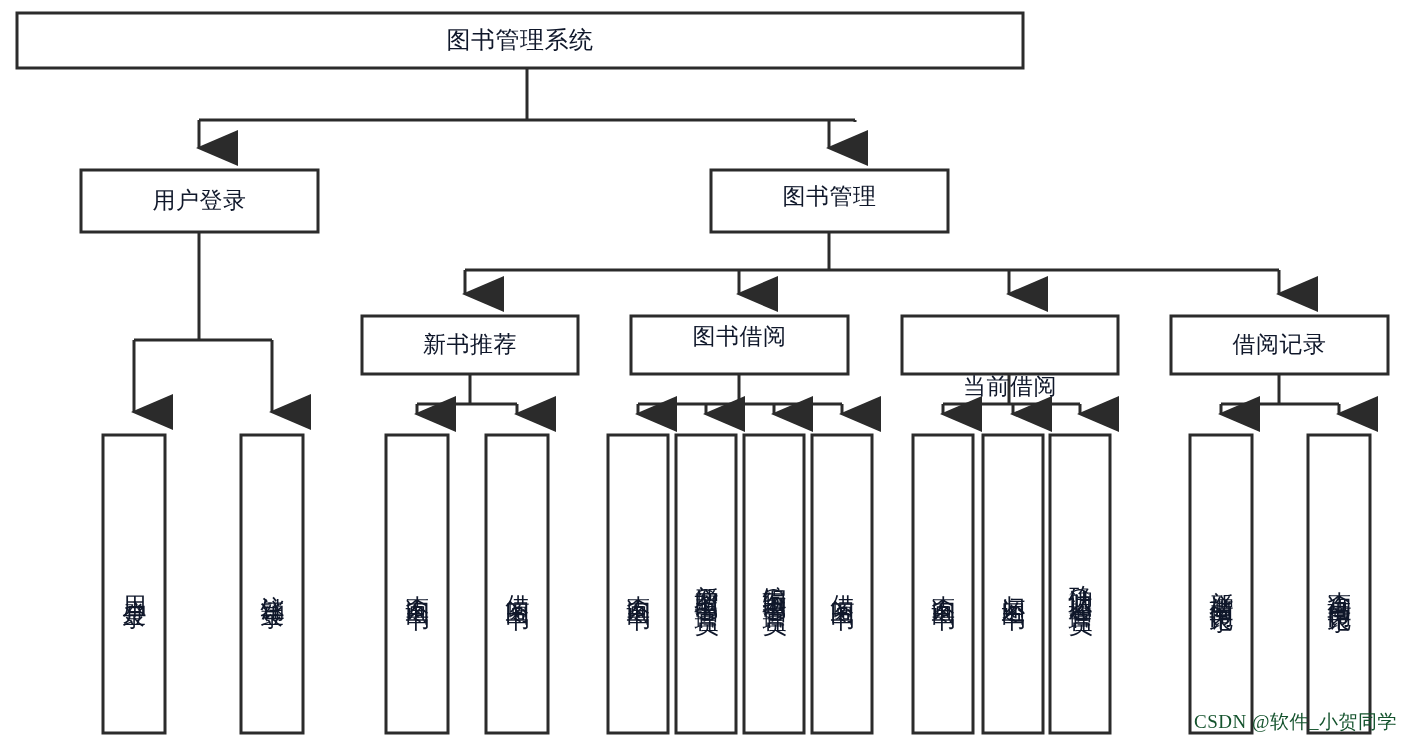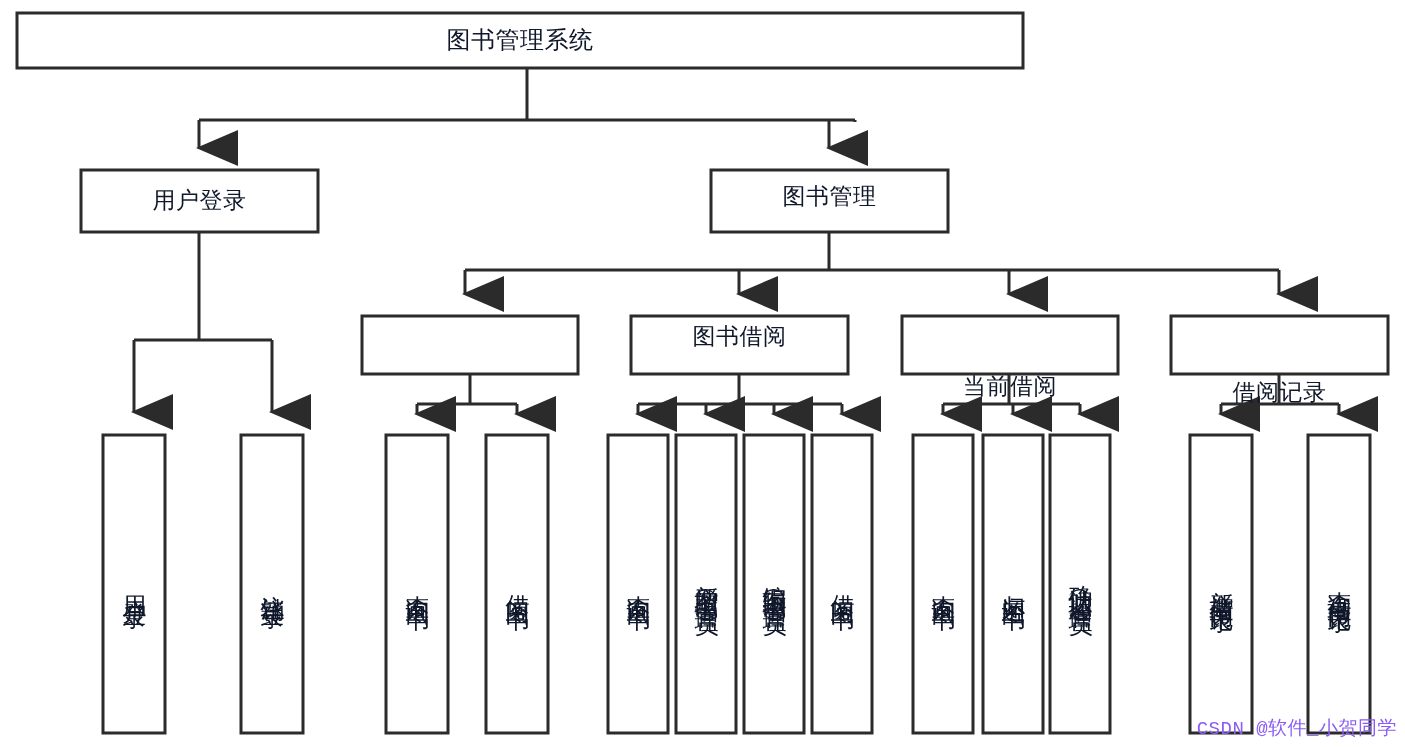--- a/index.html
+++ b/index.html
@@ -65,24 +65,24 @@
     font-size: 24px;
     letter-spacing: 4px;
     line-height: 1.2;
   }
   .node-label.root {
     font-size: 24px;
   }
   .watermark {
     position: absolute;
     right: 8px;
-    bottom: 6px;
+    bottom: 12px;
     font-size: 19px;
-    color: #8b5cf6;
-    font-family: Liberation Mono, monospace;
+    color: #14532d;
+    font-family: Liberation Serif, serif;
     white-space: nowrap;
     letter-spacing: 0.5px;
   }
 </style>
 </head>
 <body>
 
 <div id="diagram-root">
 
   <svg class="diagram" viewBox="0 0 1405 747">
@@ -160,23 +160,24 @@
     <path class="connector" d="M 1221 404 L 1339 404"></path>
     <path class="connector" d="M 1221 404 L 1221 414" marker-end="url(#arrow)"></path>
     <path class="connector" d="M 1339 404 L 1339 414" marker-end="url(#arrow)"></path>
   </svg>
 
   <div class="node-label horizontal root" style="left:17px; top:13px; width:1006px; height:55px;">图书管理系统</div>
 
   <div class="node-label horizontal" style="left:81px; top:170px; width:237px; height:62px;">用户登录</div>
   <div class="node-label horizontal" style="left:711px; top:170px; width:237px; height:54px;">图书管理</div>
 
+  <div class="node-label horizontal" style="left:362px; top:316px; width:216px; height:58px;">新书推荐</div>
   <div class="node-label horizontal" style="left:631px; top:316px; width:217px; height:42px;">图书借阅</div>
   <div class="node-label horizontal" style="left:902px; top:316px; width:216px; height:58px;margin-top:42px;">当前借阅</div>
-  <div class="node-label horizontal" style="left:1171px; top:316px; width:217px; height:58px;margin-top:48px;">借阅记录</div>
+  <div class="node-label horizontal" style="left:1171px; top:316px; width:217px; height:58px;">借阅记录</div>
 
   <div class="node-label vertical" style="left:103px; top:435px; width:62px; height:298px;">用户登录</div>
   <div class="node-label vertical" style="left:241px; top:435px; width:62px; height:298px;">注销登录</div>
 
   <div class="node-label vertical" style="left:386px; top:435px; width:62px; height:298px;">查询图书</div>
   <div class="node-label vertical" style="left:486px; top:435px; width:62px; height:298px;">借阅图书</div>
 
   <div class="node-label vertical" style="left:608px; top:435px; width:60px; height:298px;">查询图书</div>
   <div class="node-label vertical" style="left:676px; top:435px; width:60px; height:298px;">新增图书（管理员）</div>
   <div class="node-label vertical" style="left:744px; top:435px; width:60px; height:298px;">编辑图书（管理员）</div>

